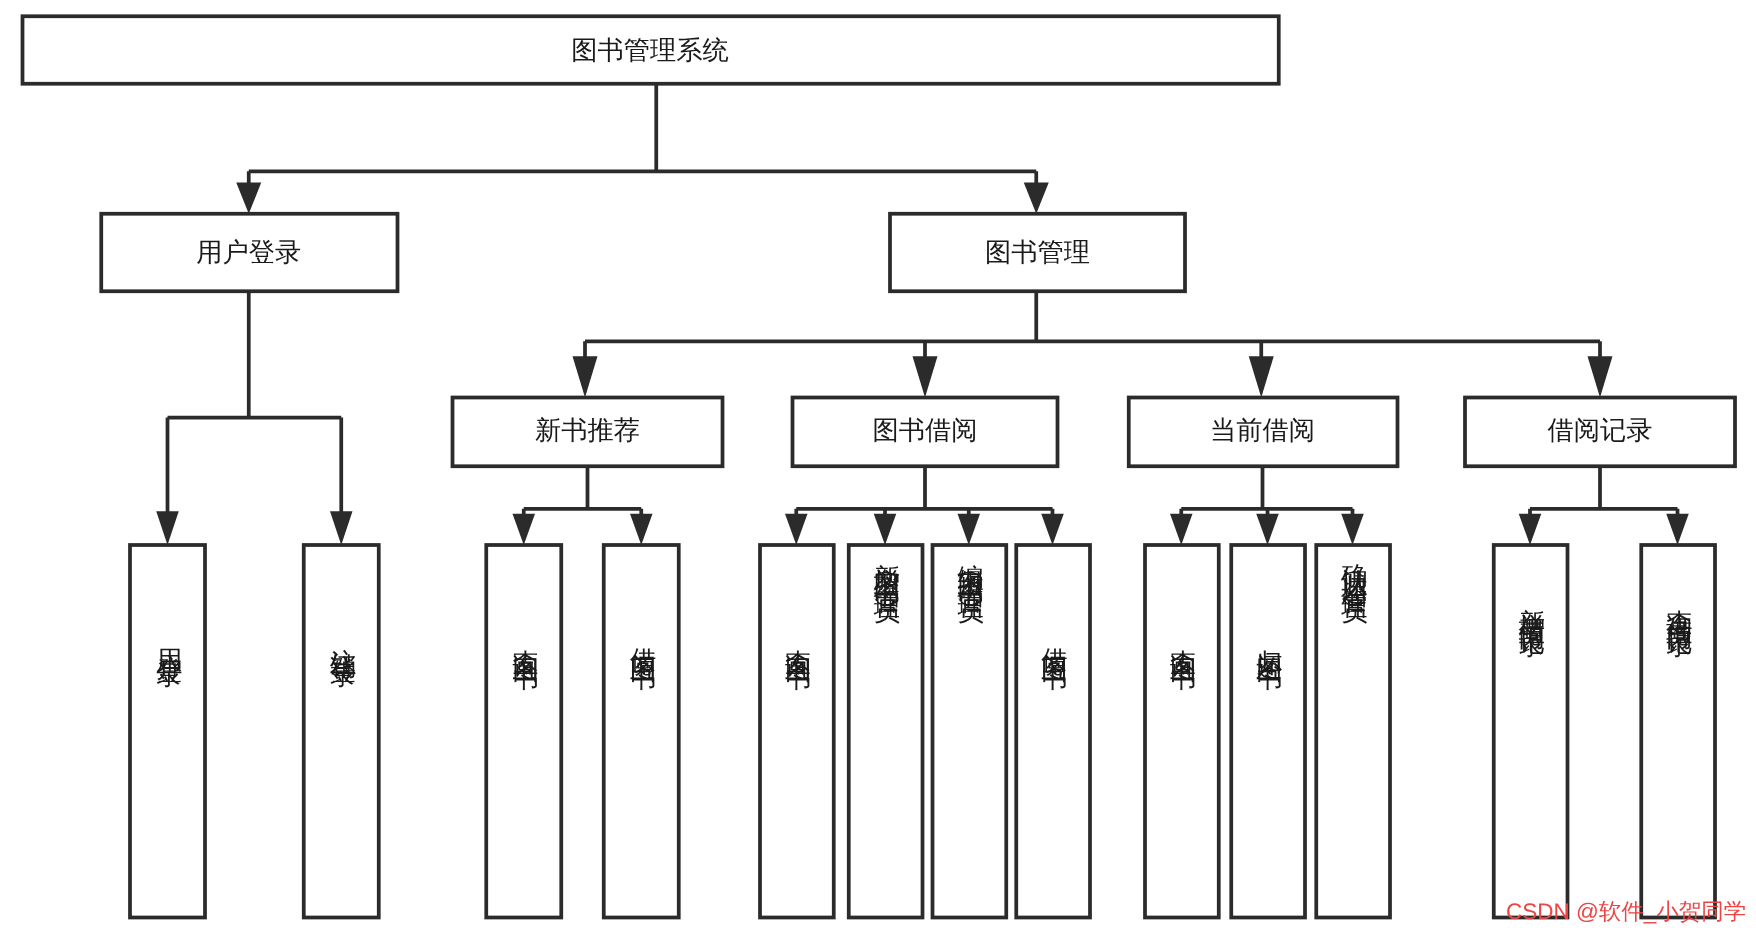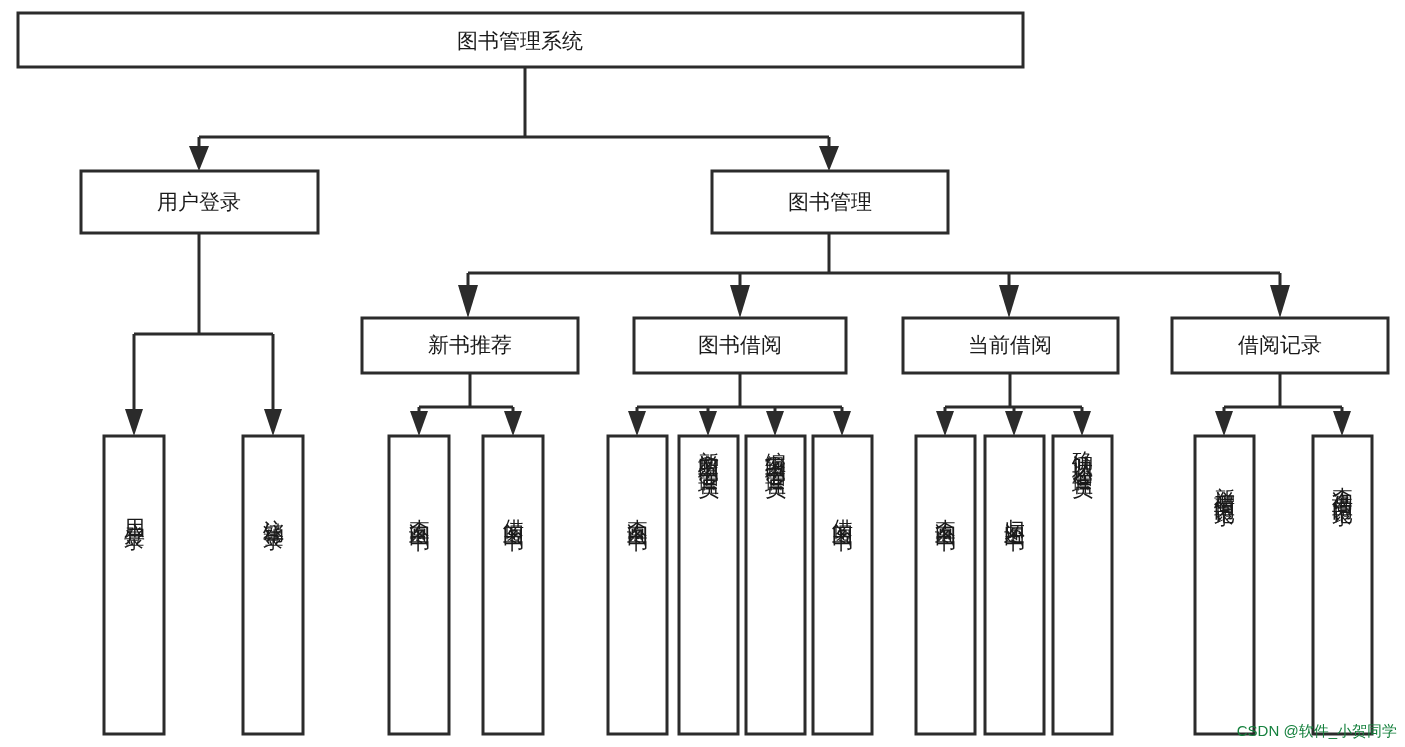--- a/index.html
+++ b/index.html
@@ -53,22 +53,22 @@
     fill: #1a1a1a;
     text-anchor: middle;
     writing-mode: vertical-rl;
     letter-spacing: 4px;
   }
   .watermark {
     position: absolute;
     right: 8px;
     bottom: 6px;
     font-family: "Liberation Sans", "DejaVu Sans", sans-serif;
-    font-size: 15px;
-    color: #15803d;
+    font-size: 18px;
+    color: #ef4444;
     white-space: nowrap;
     user-select: none;
   }
 </style>
 </head>
 <body>
 
 <div id="diagram-root">
 
   <svg id="flow" viewBox="0 0 1405 747">

